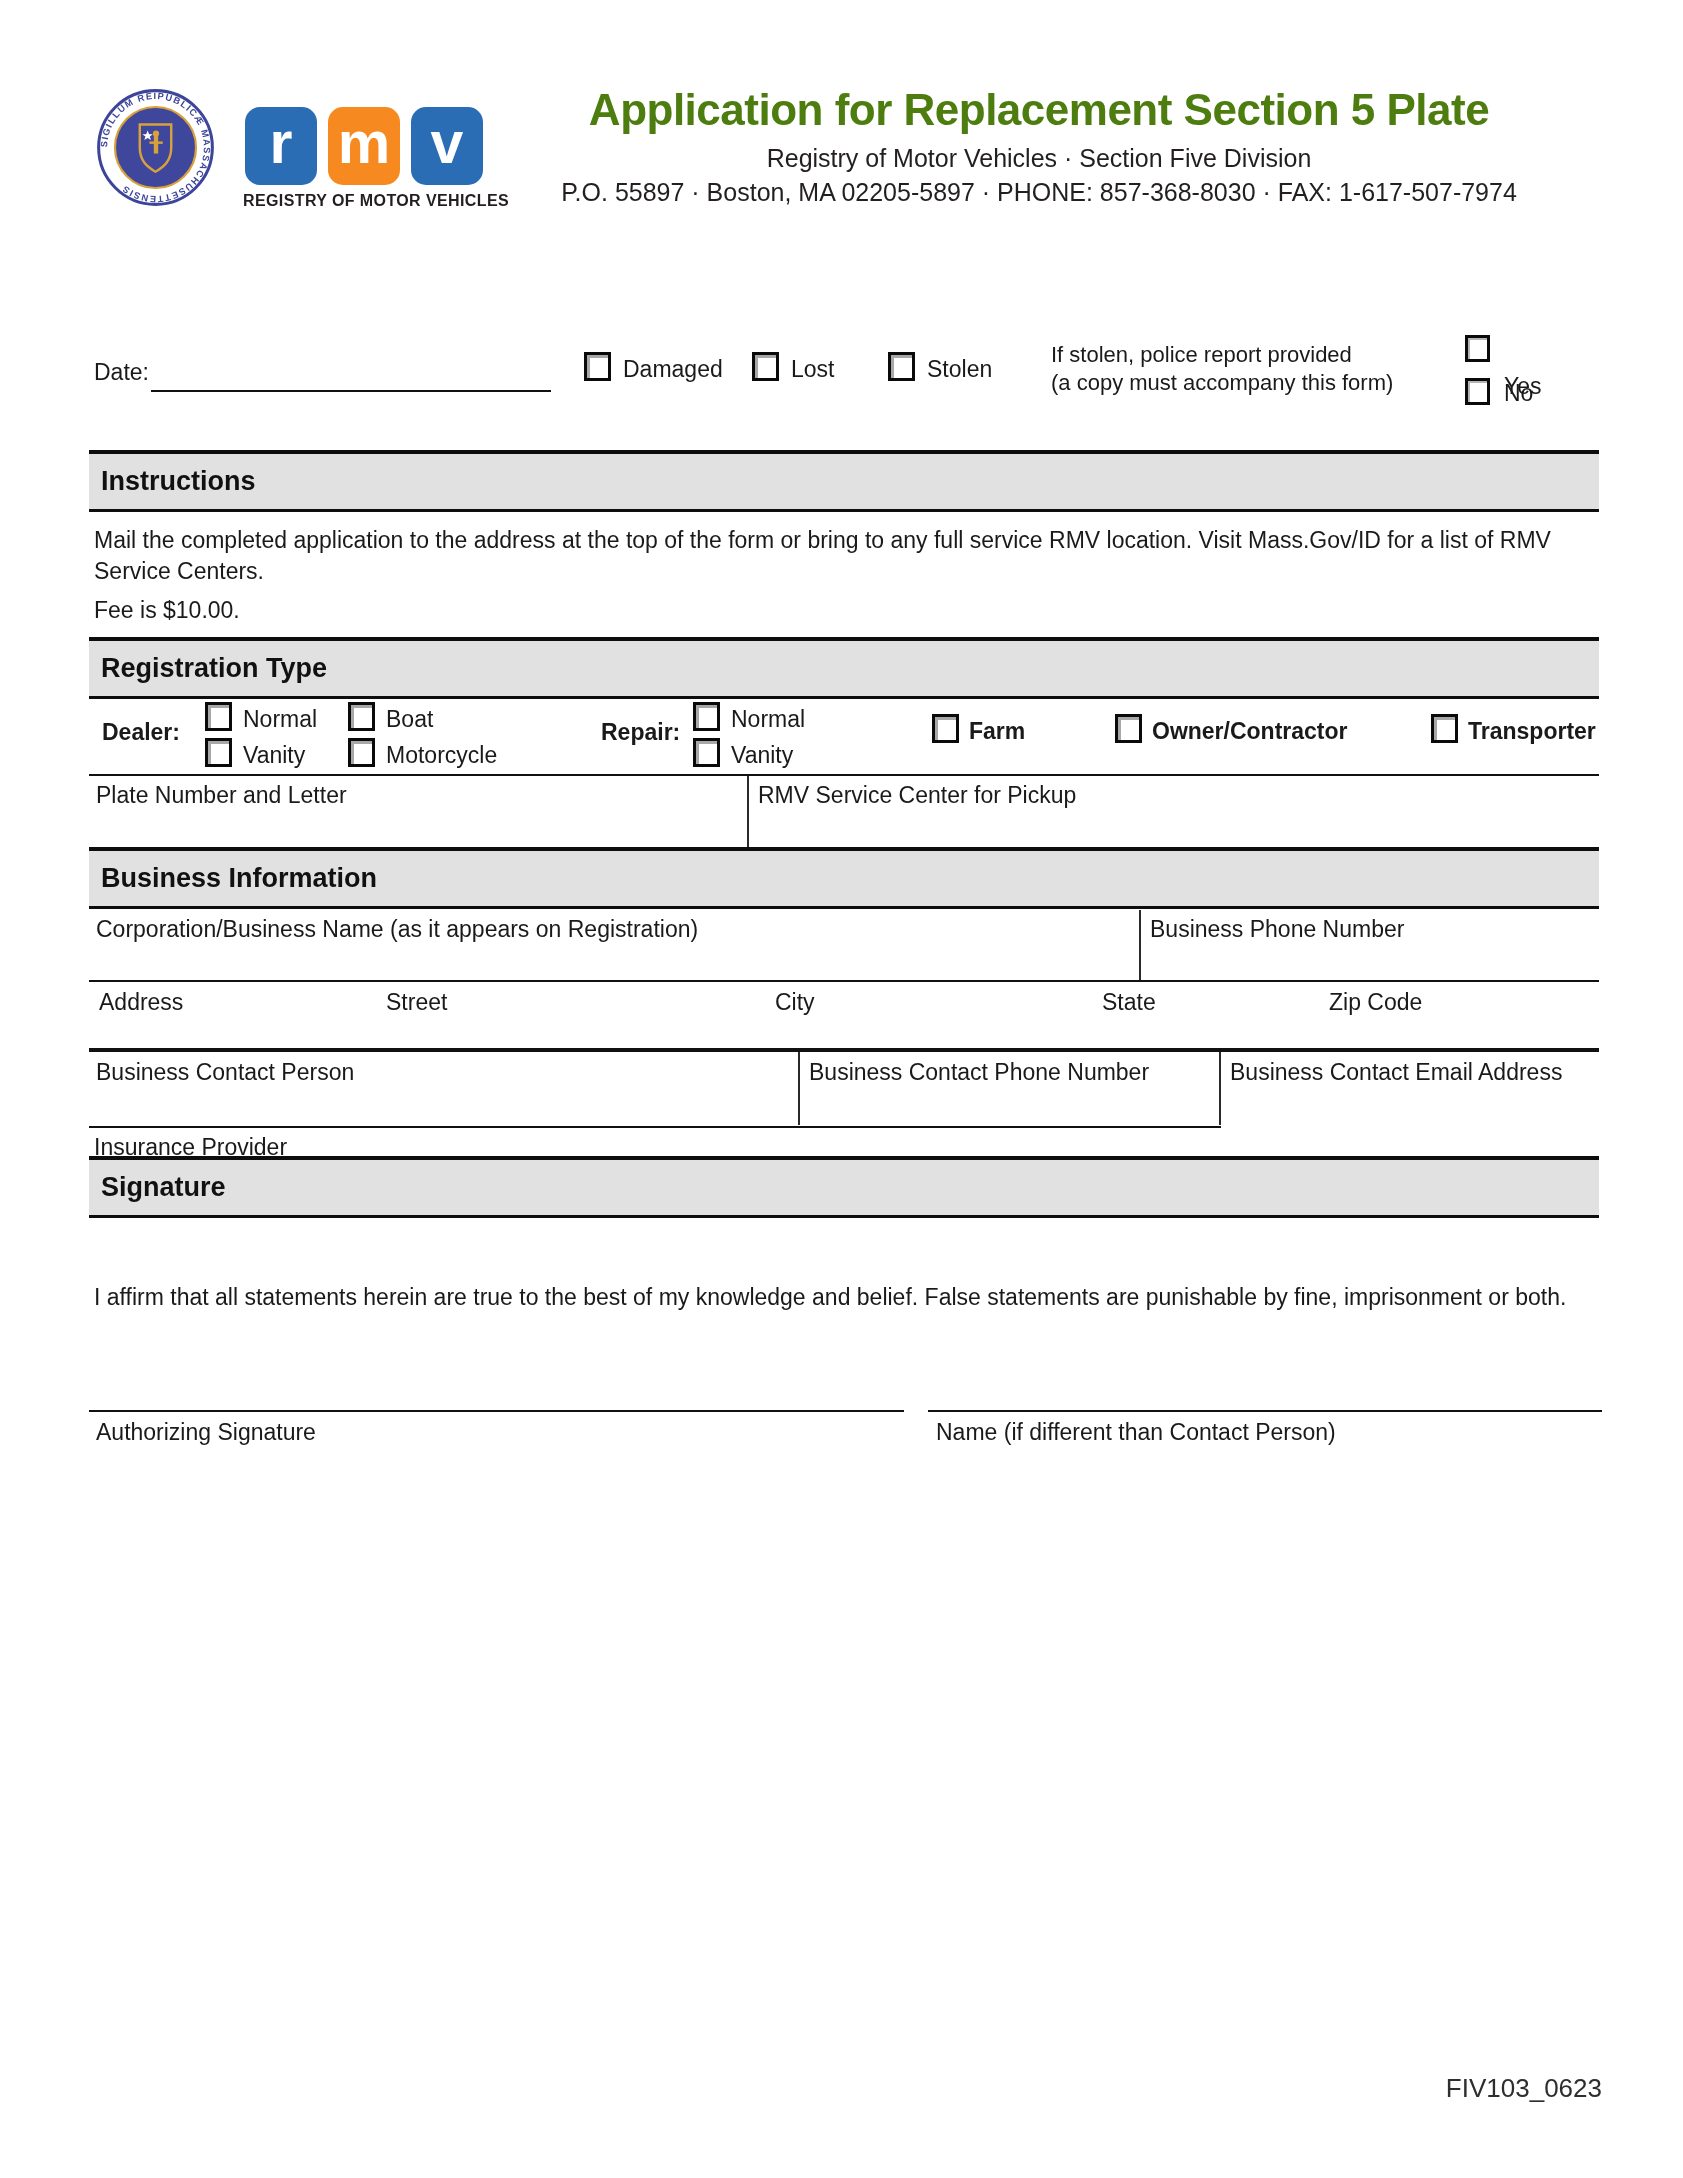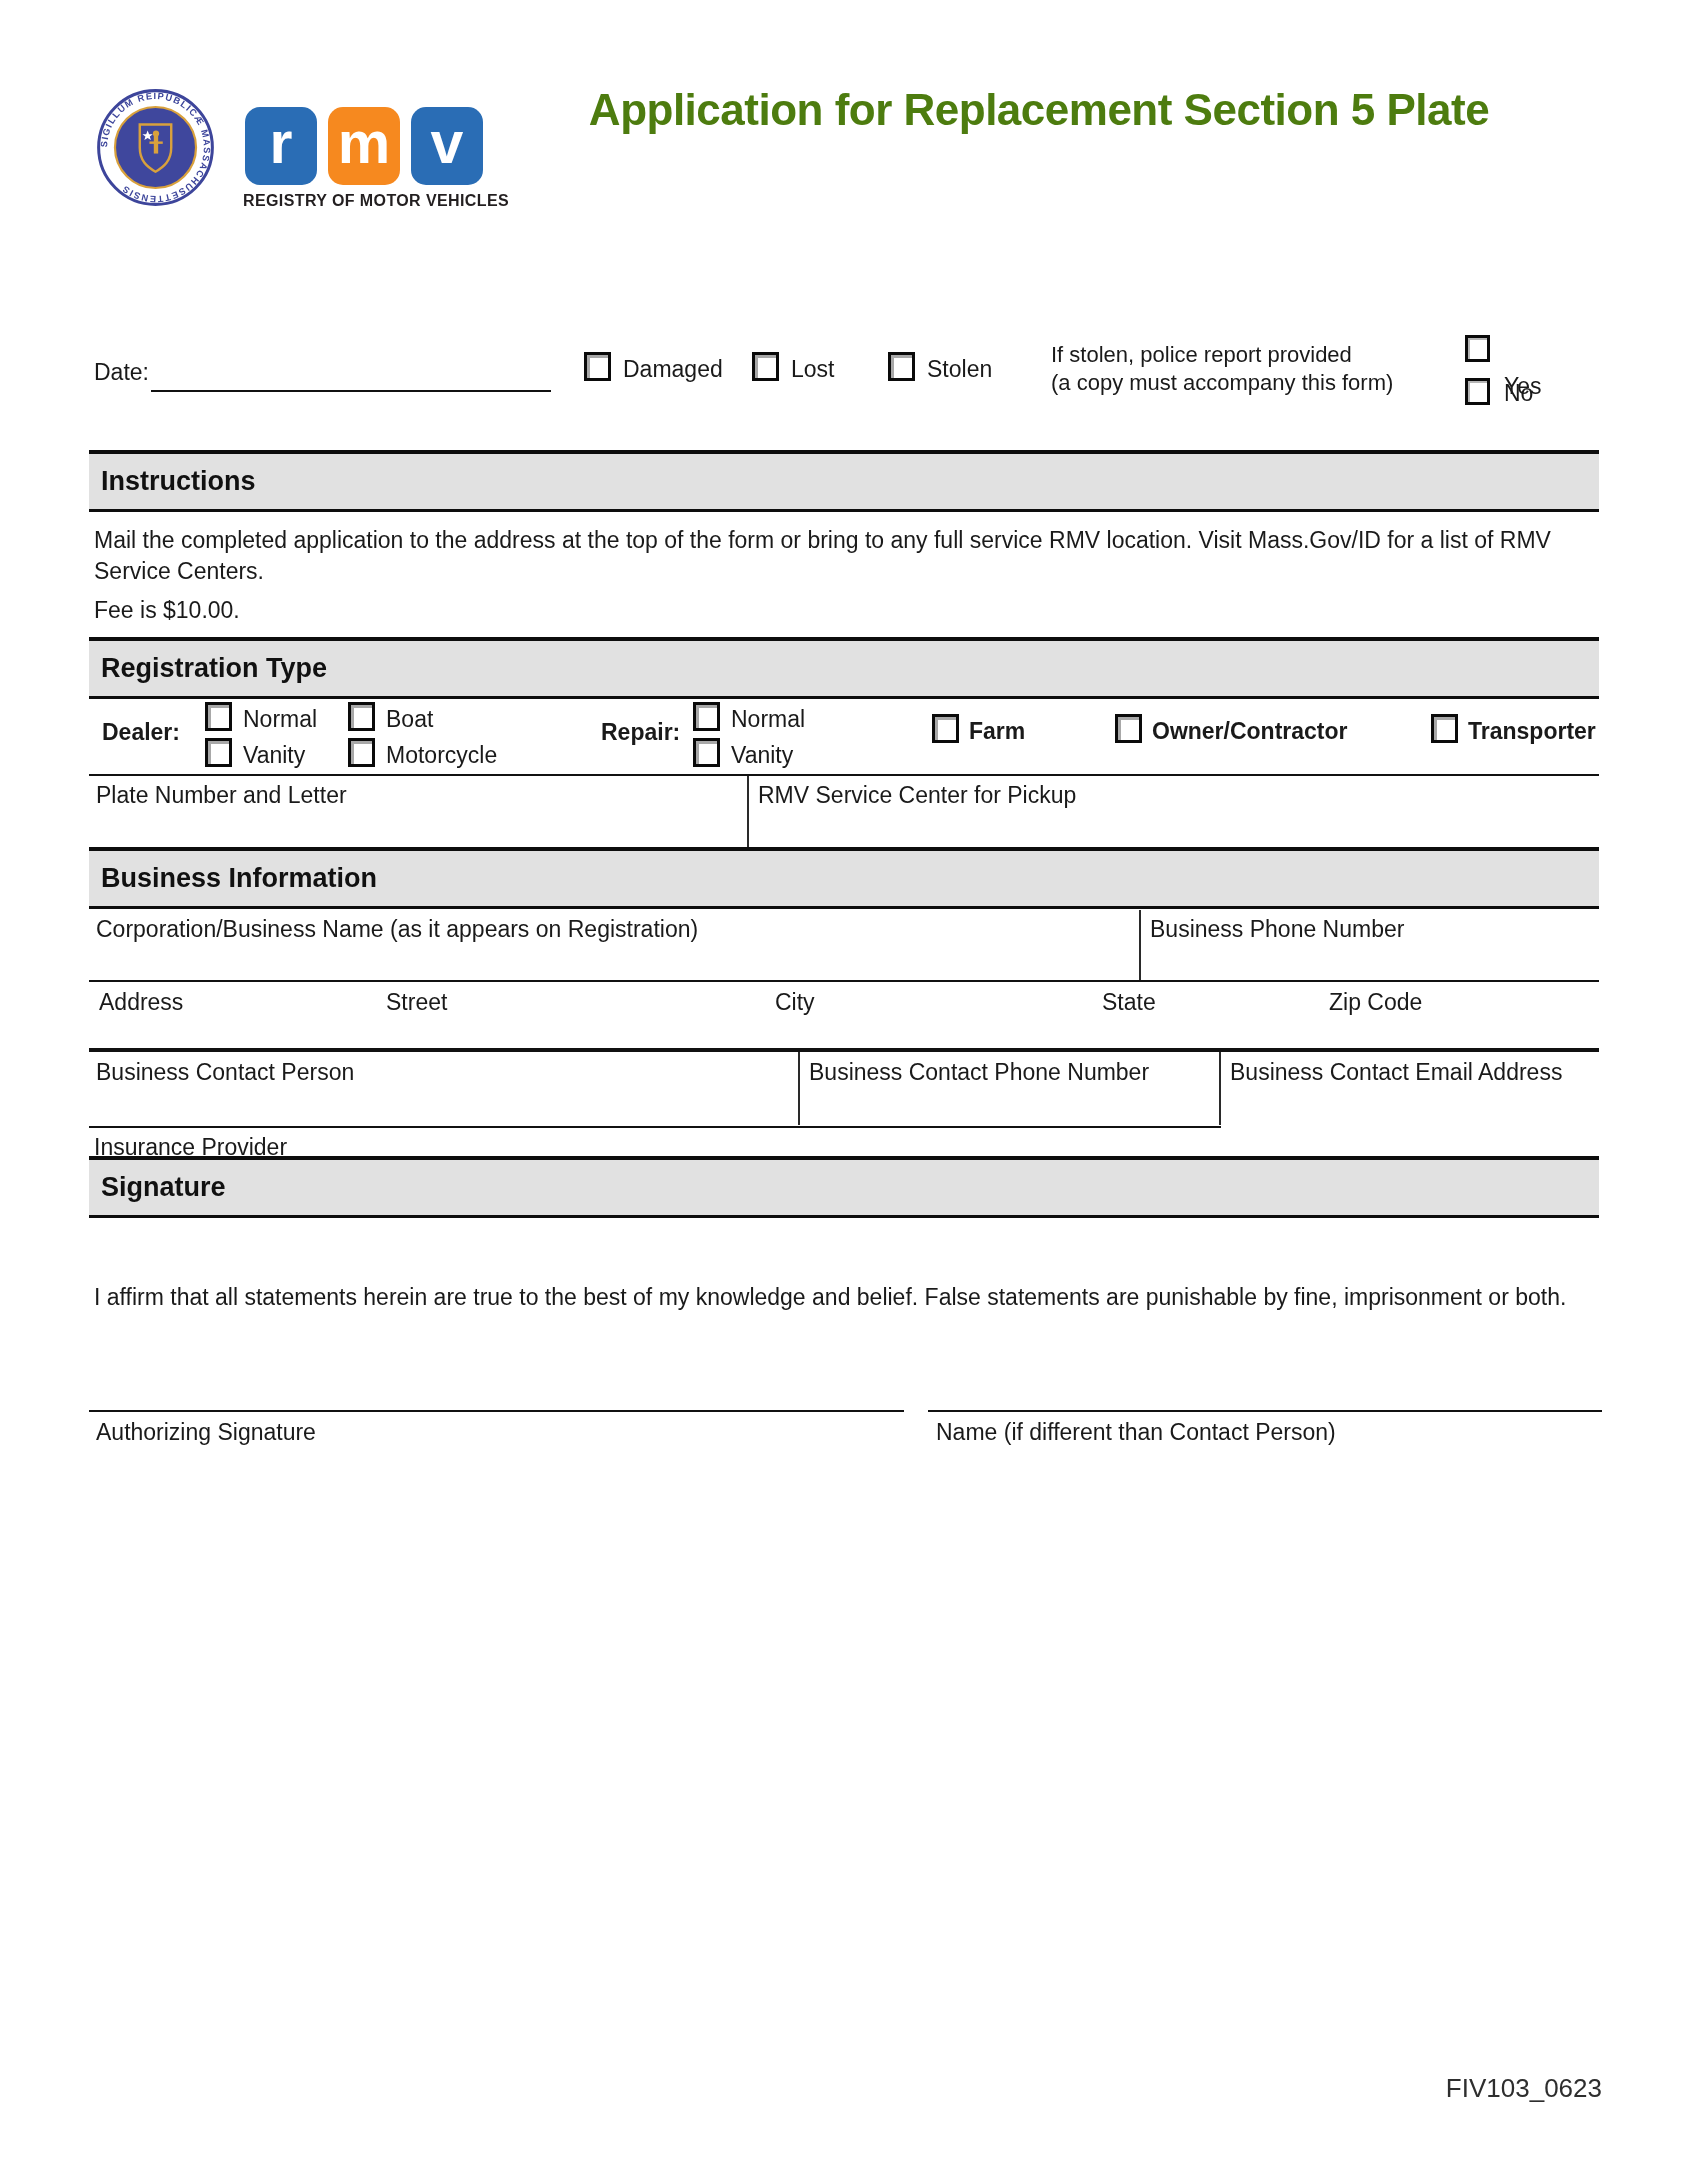--- a/index.html
+++ b/index.html
@@ -56,20 +56,22 @@
 
   <div class="tiles">
     <span class="tile" style="background: rgb(42, 109, 181);">r</span>
     <span class="tile" style="background: rgb(246, 137, 31);">m</span>
     <span class="tile" style="background: rgb(42, 109, 181);">v</span>
   </div>
   <div class="wordmark">REGISTRY OF MOTOR VEHICLES</div>
 
   <div class="title-block">
     <h1>Application for Replacement Section 5 Plate</h1>
+    <div class="subtitle">Registry of Motor Vehicles · Section Five Division</div>
+    <div class="subtitle">P.O. 55897 · Boston, MA 02205-5897 · PHONE: 857-368-8030 · FAX: 1-617-507-7974</div>
   </div>
 
   <div class="lbl" style="left:94px; top:359px;">Date:</div>
   <div class="hline" style="left:151px; top:390px; width:400px;"></div>
   <div class="field" style="left:151px; top:356px; width:400px; height:34px;"></div>
 
   <div class="cb" style="left:584px; top:352px;"></div>
   <div class="lbl" style="left:623px; top:356px;">Damaged</div>
 
   <div class="cb" style="left:752px; top:352px;"></div>

